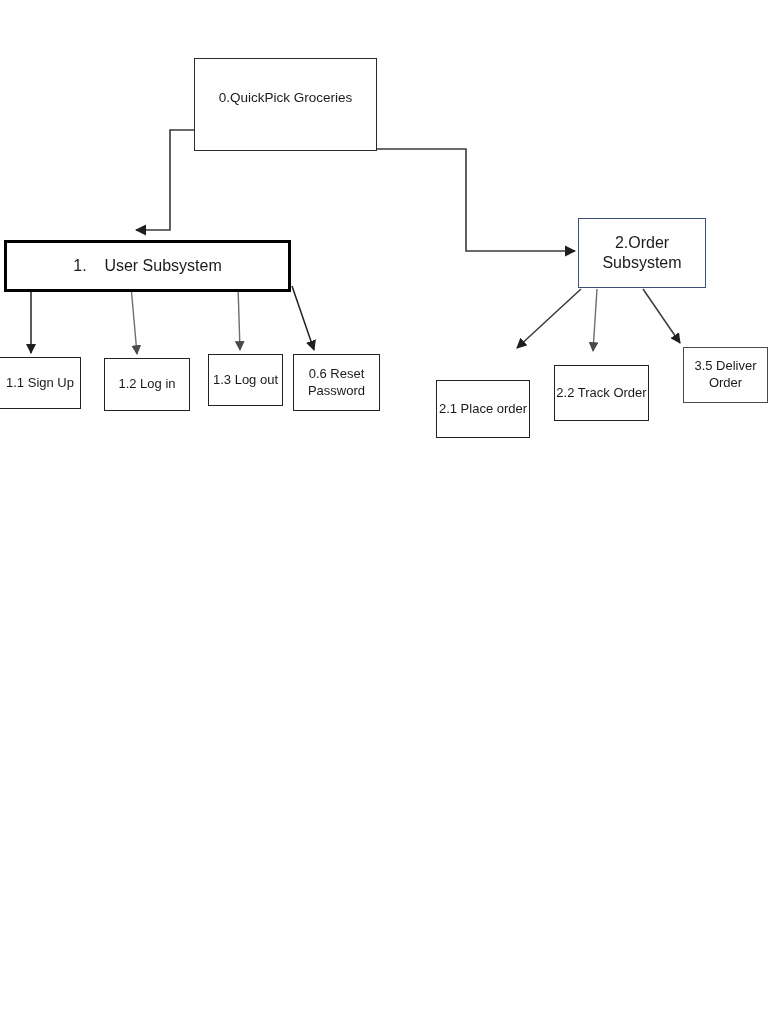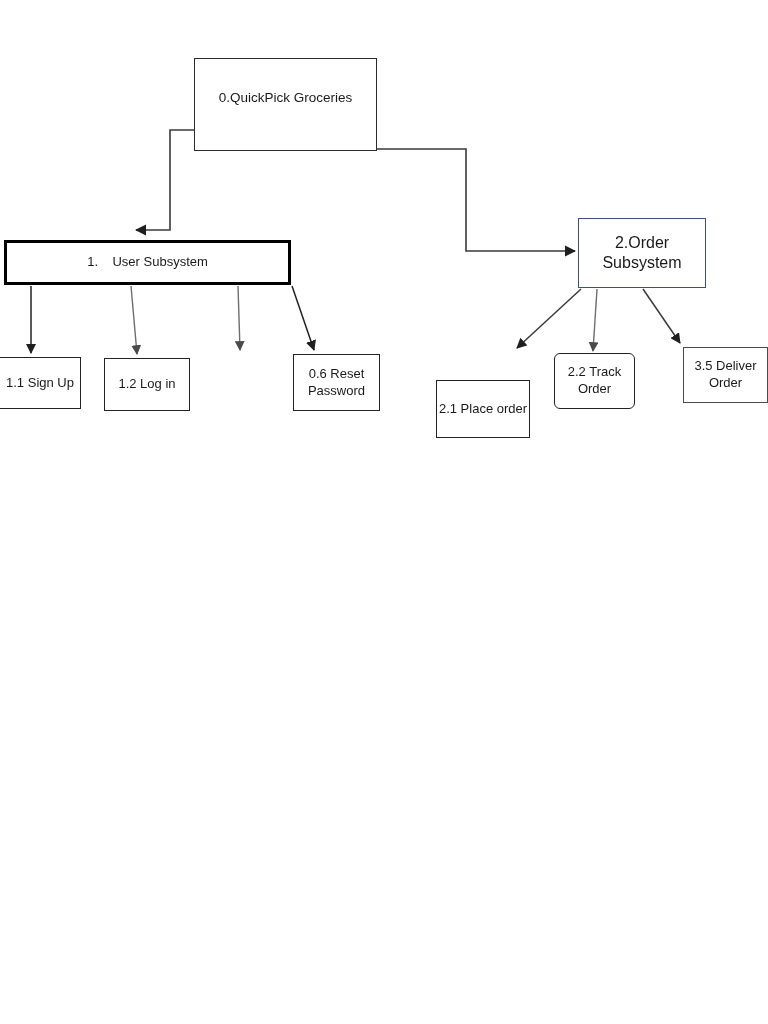--- a/index.html
+++ b/index.html
@@ -51,23 +51,23 @@
     width: 183px;
     height: 93px;
     border: 1.4px solid #2b2b2b;
     font-size: 13.5px;
   }
   
   .node-user {
     left: 4px;
     top: 240px;
     width: 287px;
-    height: 45px;
+    height: 52px;
     border: 3px solid #000000;
-    font-size: 13px;
+    font-size: 16px;
   }
   .node-user .label {
     text-align: center;
   }
   .node-order {
     left: 578px;
     top: 218px;
     width: 128px;
     height: 70px;
     border: 1.6px solid #3c5178;
@@ -76,21 +76,21 @@
   
   .leaf {
     font-size: 13px;
     border: 1.8px solid #222222;
   }
   .node-signup   { left: -1px;  top: 357px; width: 82px; height: 52px; }
   .node-login    { left: 104px; top: 358px; width: 86px; height: 53px; }
   .node-logout   { left: 208px; top: 354px; width: 75px; height: 52px; }
   .node-reset    { left: 293px; top: 354px; width: 87px; height: 57px; }
   .node-place    { left: 436px; top: 352px; width: 94px; height: 58px; margin-top: 28px; }
-  .node-track    { left: 554px; top: 353px; width: 81px; height: 56px; border-radius: 6px; }
+  .node-track    { left: 554px; top: 365px; width: 95px; height: 56px; }
   .node-deliver  { left: 683px; top: 347px; width: 85px; height: 56px; border: 1.4px solid #4a4a4a; }
   
   .node-root .label { transform: translateY(-7px); }
 </style>
 </head>
 <body>
 
 <div id="canvas">
 
   <svg id="edge-layer" viewBox="0 0 768 1024" width="768" height="1024" xmlns="http://www.w3.org/2000/svg">
@@ -130,20 +130,23 @@
   </div>
 
   <div class="node leaf node-signup">
     <span class="label">1.1 Sign Up</span>
   </div>
 
   <div class="node leaf node-login">
     <span class="label">1.2 Log in</span>
   </div>
 
+  <div class="node leaf node-logout">
+    <span class="label">1.3 Log out</span>
+  </div>
 
   <div class="node leaf node-reset">
     <span class="label">0.6 Reset Password</span>
   </div>
 
   <div class="node leaf node-place">
     <span class="label">2.1 Place order</span>
   </div>
 
   <div class="node leaf node-track">

